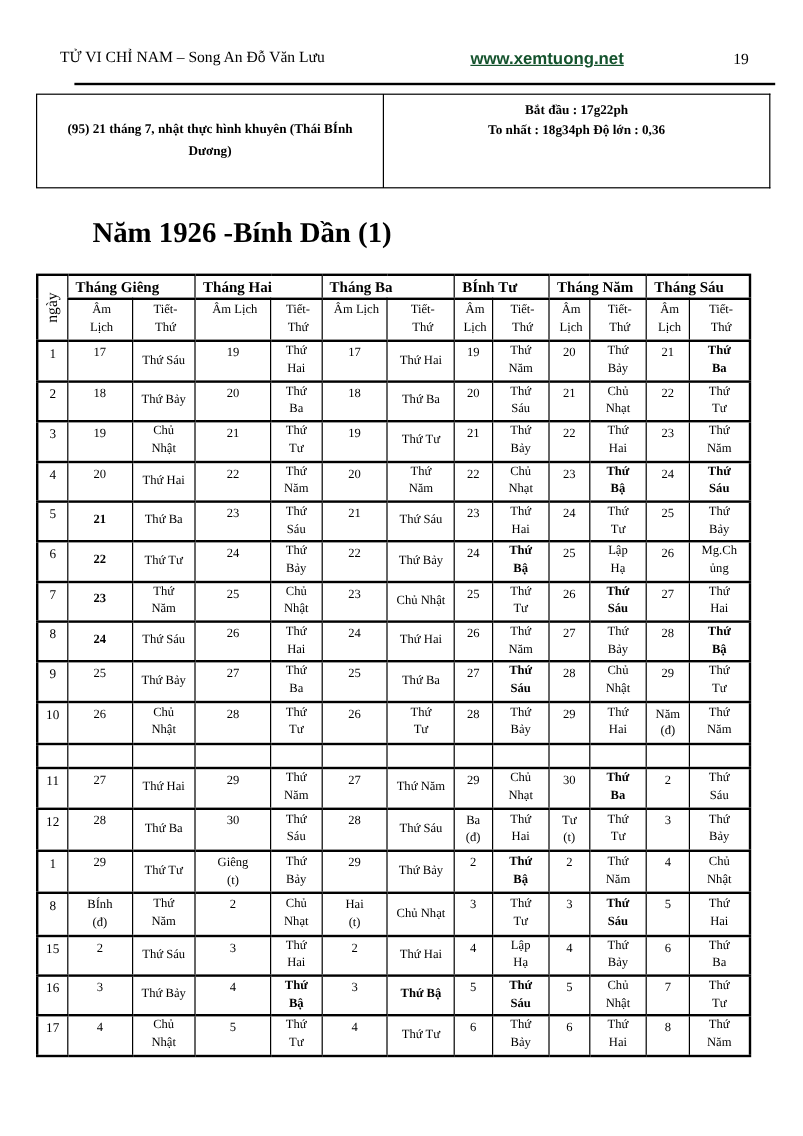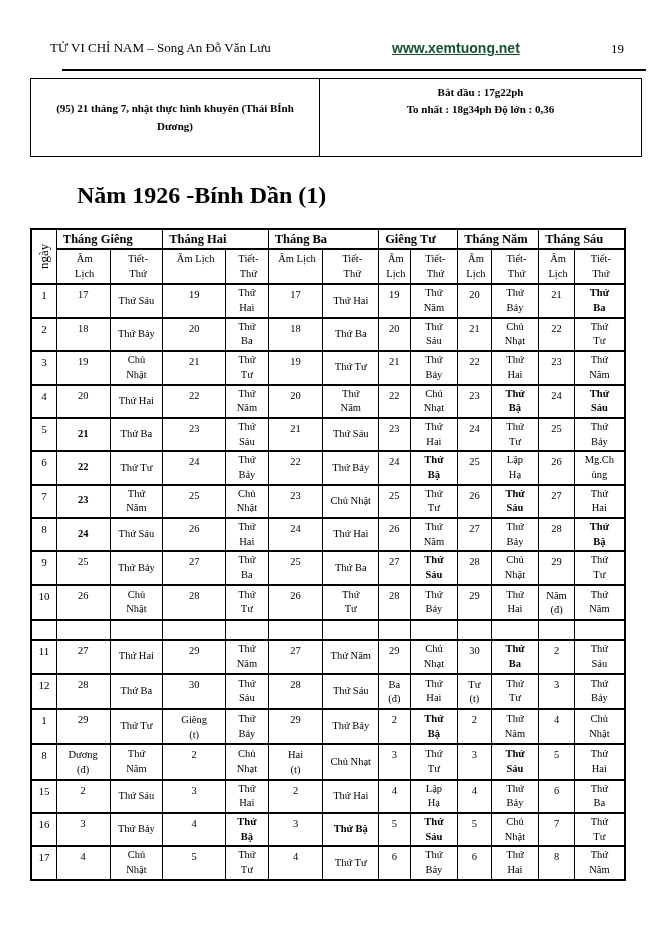--- a/index.html
+++ b/index.html
@@ -105,21 +105,21 @@
     <col style="width:50px">
   </colgroup>
   <thead>
     <tr class="month-row">
       <th class="day-col" rowspan="2">
         <div class="rotated">ngày</div>
       </th>
       <th class="month" colspan="2">Tháng Giêng</th>
       <th class="month" colspan="2">Tháng Hai</th>
       <th class="month" colspan="2">Tháng Ba</th>
-      <th class="month" colspan="2">Giêng Tư</th>
+      <th class="month" colspan="2">BÍnh Tư</th>
       <th class="month" colspan="2">Tháng Năm</th>
       <th class="month" colspan="2">Tháng Sáu</th>
     </tr>
     <tr class="sub-row">
       <th class="sub">Âm
 Lịch</th>
       <th class="sub">Tiết-
 Thứ</th>
       <th class="sub">Âm Lịch</th>
       <th class="sub">Tiết-
@@ -408,21 +408,21 @@
 Bậ</td>
         <td class="am-cell">2</td>
         <td class="tiet-cell">Thứ
 Năm</td>
         <td class="am-cell">4</td>
         <td class="tiet-cell">Chủ
 Nhật</td>
       </tr>
       <tr>
         <td class="day-cell">8</td>
-        <td class="am-cell">Dương
+        <td class="am-cell">BÍnh
 (đ)</td>
         <td class="tiet-cell">Thứ
 Năm</td>
         <td class="am-cell">2</td>
         <td class="tiet-cell">Chủ
 Nhạt</td>
         <td class="am-cell">Hai
 (t)</td>
         <td class="tiet-cell">Chủ Nhạt</td>
         <td class="am-cell">3</td>

